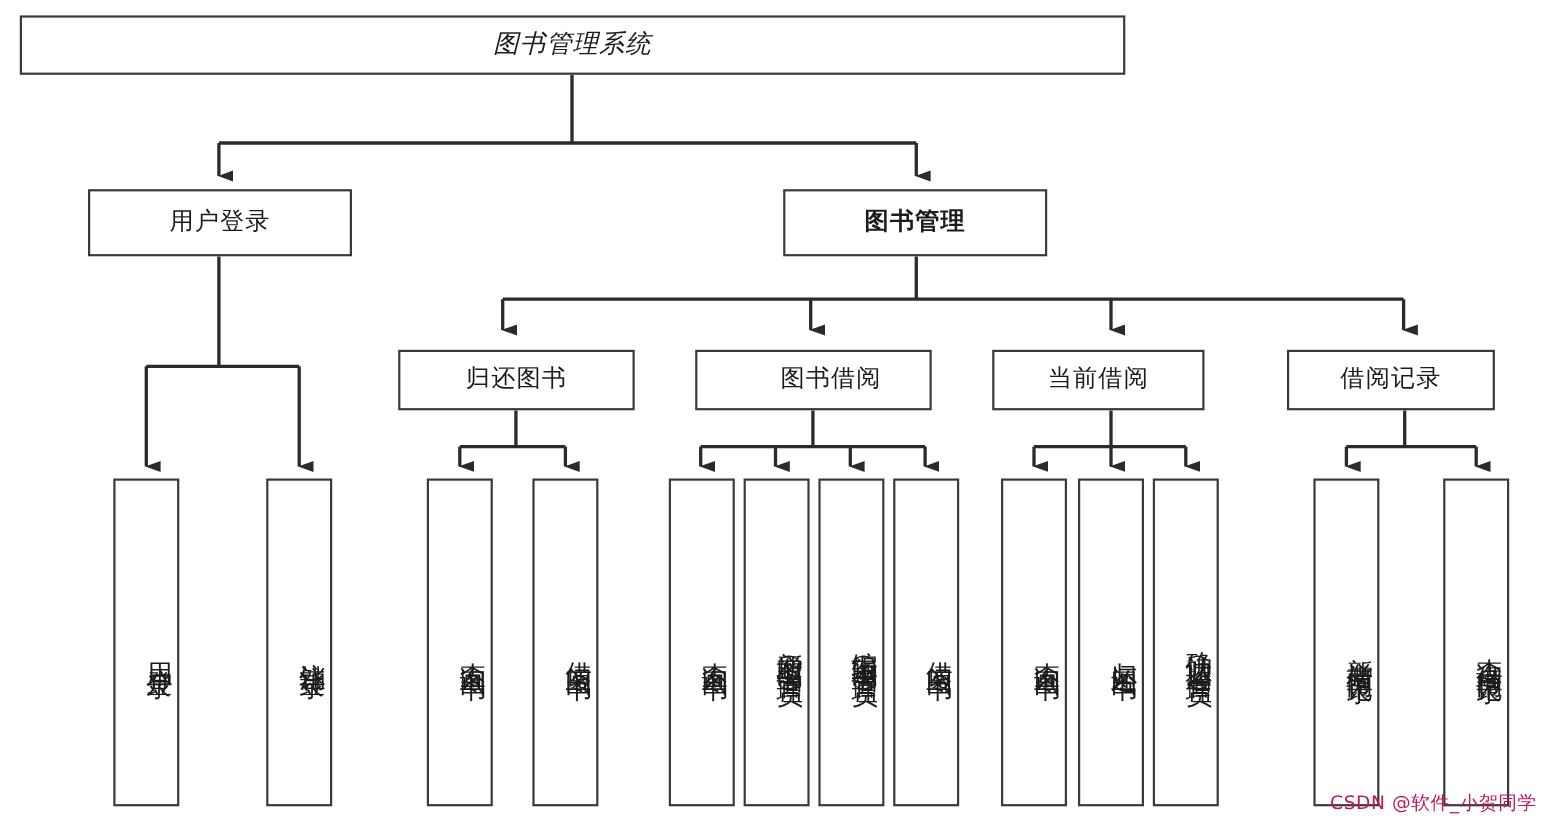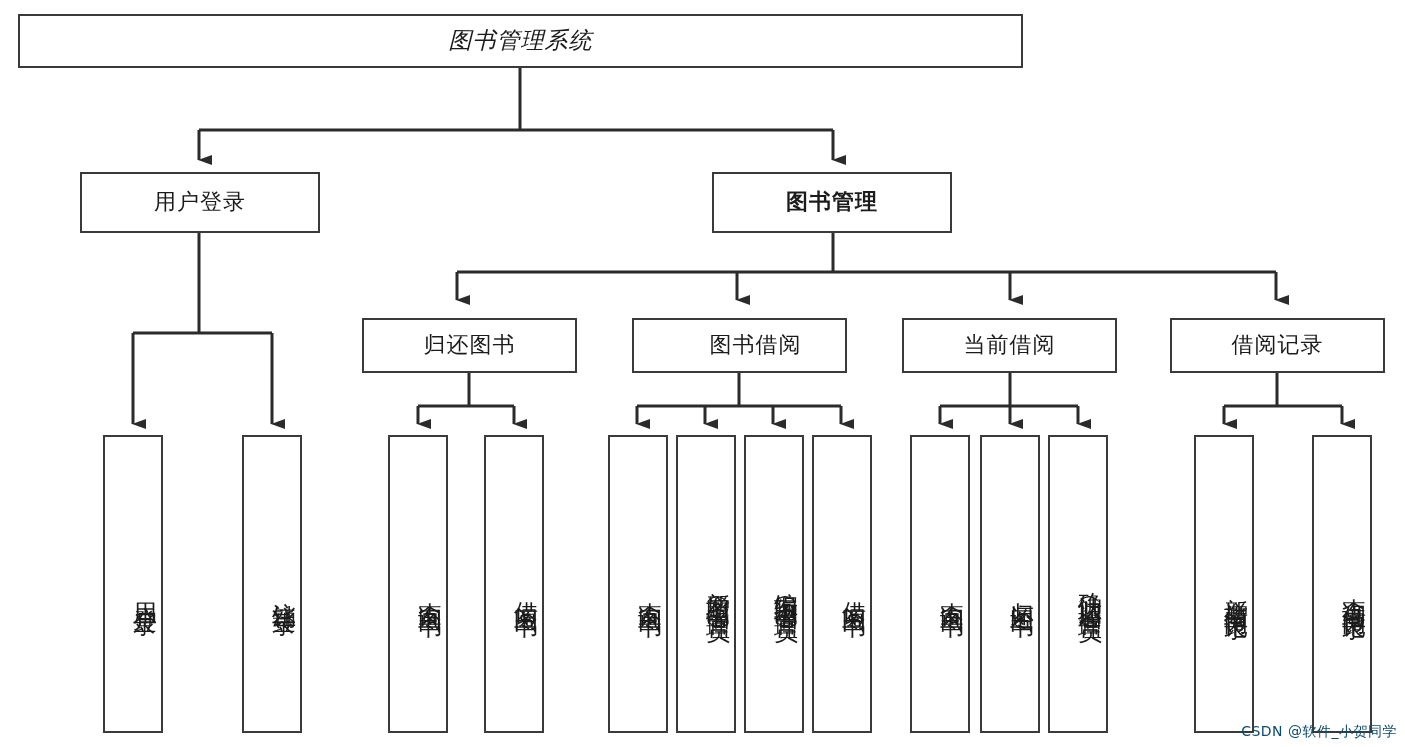--- a/index.html
+++ b/index.html
@@ -55,22 +55,22 @@
     text-orientation: upright;
     display: block;
   }
   .node.root {
     font-size: 23px;
   }
   .watermark {
     position: absolute;
     right: 8px;
     bottom: 6px;
-    font-size: 14px;
-    color: #0c4a6e;
+    font-size: 17px;
+    color: #be185d;
     letter-spacing: 0.5px;
     white-space: nowrap;
   }
 </style>
 </head>
 <body>
 
 <div id="canvas">
 
   <svg class="connectors" viewBox="0 0 1405 747" xmlns="http://www.w3.org/2000/svg">
@@ -133,24 +133,24 @@
   <div class="node horiz" style="left:712px; top:172px; width:240px; height:61px;font-weight:bold;">
     <span>图书管理</span>
   </div>
 
   <div class="node horiz" style="left:362px; top:318px; width:215px; height:55px;">
     <span>归还图书</span>
   </div>
   <div class="node horiz" style="left:632px; top:318px; width:215px; height:55px;padding-left:32px;">
     <span>图书借阅</span>
   </div>
-  <div class="node horiz" style="left:902px; top:318px; width:215px; height:55px;">
+  <div class="node horiz" style="left:902px; top:318px; width:193px; height:55px;">
     <span>当前借阅</span>
   </div>
-  <div class="node horiz" style="left:1170px; top:318px; width:215px; height:55px;">
+  <div class="node horiz" style="left:1170px; top:318px; width:189px; height:55px;">
     <span>借阅记录</span>
   </div>
 
   <div class="node vert" style="left:103px; top:435px; width:60px; height:298px;">
     <span>用户登录</span>
   </div>
   <div class="node vert" style="left:242px; top:435px; width:60px; height:298px;">
     <span>注销登录</span>
   </div>
 

